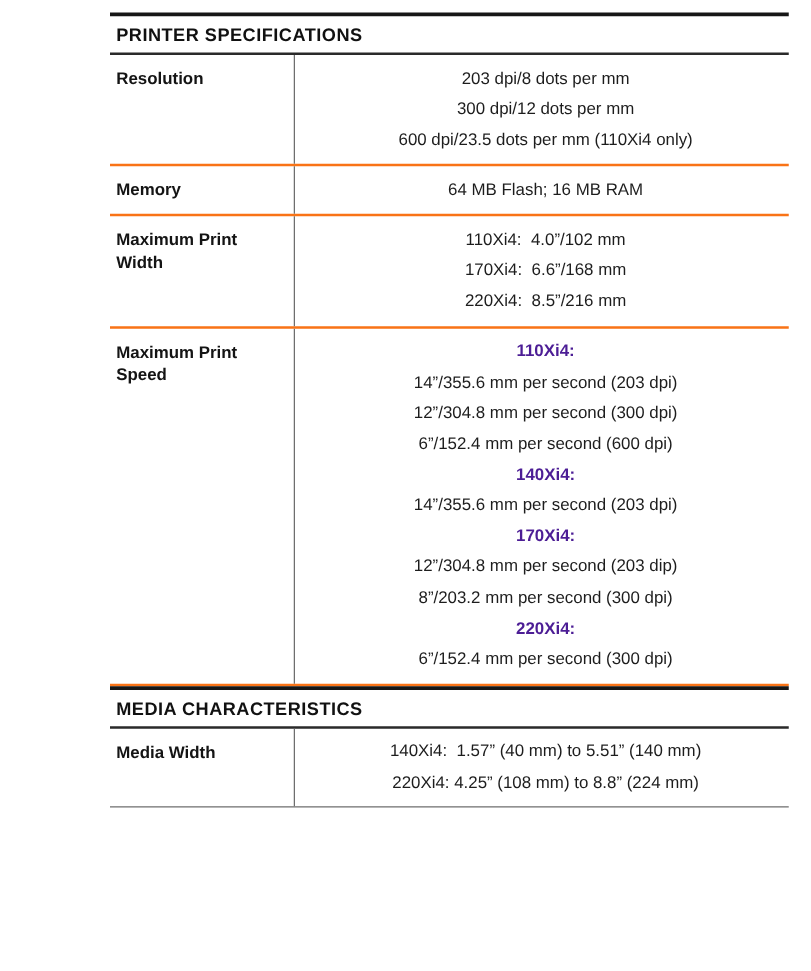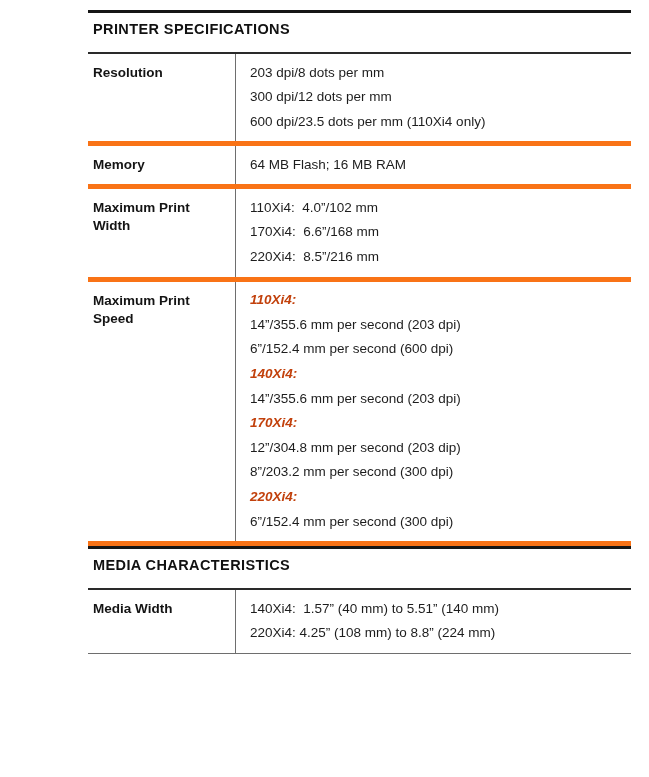--- a/index.html
+++ b/index.html
@@ -22,26 +22,26 @@
     top: 10px;
     width: 543px;
   }
   .section-title {
     border-top: 3px solid #161616;
     border-bottom: 2px solid #2a2a2a;
     font-weight: bold;
     font-size: 14.5px;
     letter-spacing: 0.4px;
     color: #111111;
-    padding: 7px 0 14px 5px;
+    padding: 7px 0 4px 5px;
     line-height: 18px;
   }
   .spec-row {
     display: flex;
-    border-bottom: 5px solid #f97316;
+    border-bottom: 2px solid #f97316;
   }
   .spec-section .spec-row:last-child {
     border-bottom: none;
   }
   .spec-section:last-child .spec-row:last-child {
     border-bottom: 1px solid #6e6e6e;
   }
   .row-label {
     width: 147px;
     flex: 0 0 147px;
@@ -56,25 +56,25 @@
     flex: 1 1 auto;
     box-sizing: border-box;
     border-left: 1px solid #6e6e6e;
     padding: 6.5px 8px 7px 14px;
     font-size: 13.5px;
     color: #1d1d1d;
   }
   .value-line {
     line-height: 24.6px;
     white-space: pre-wrap;
+    text-align: center;
   }
   .value-line.bold {
     font-weight: bold;
-    color: #c2410c;
-    font-style: italic;
+    color: #4c1d95;
   }
 </style>
 </head>
 <body>
 
 <div class="page">
   <div class="spec-table">
       <section class="spec-section">
         <div class="section-title">PRINTER SPECIFICATIONS</div>
         <div class="spec-row">
@@ -97,20 +97,21 @@
             <div class="value-line">110Xi4:  4.0”/102 mm</div>
             <div class="value-line">170Xi4:  6.6”/168 mm</div>
             <div class="value-line">220Xi4:  8.5”/216 mm</div>
           </div>
         </div>
         <div class="spec-row">
           <div class="row-label">Maximum Print Speed</div>
           <div class="row-value">
             <div class="value-line bold">110Xi4:</div>
             <div class="value-line">14”/355.6 mm per second (203 dpi)</div>
+            <div class="value-line">12”/304.8 mm per second (300 dpi)</div>
             <div class="value-line">6”/152.4 mm per second (600 dpi)</div>
             <div class="value-line bold">140Xi4:</div>
             <div class="value-line">14”/355.6 mm per second (203 dpi)</div>
             <div class="value-line bold">170Xi4:</div>
             <div class="value-line">12”/304.8 mm per second (203 dip)</div>
             <div class="value-line">8”/203.2 mm per second (300 dpi)</div>
             <div class="value-line bold">220Xi4:</div>
             <div class="value-line">6”/152.4 mm per second (300 dpi)</div>
           </div>
         </div>

